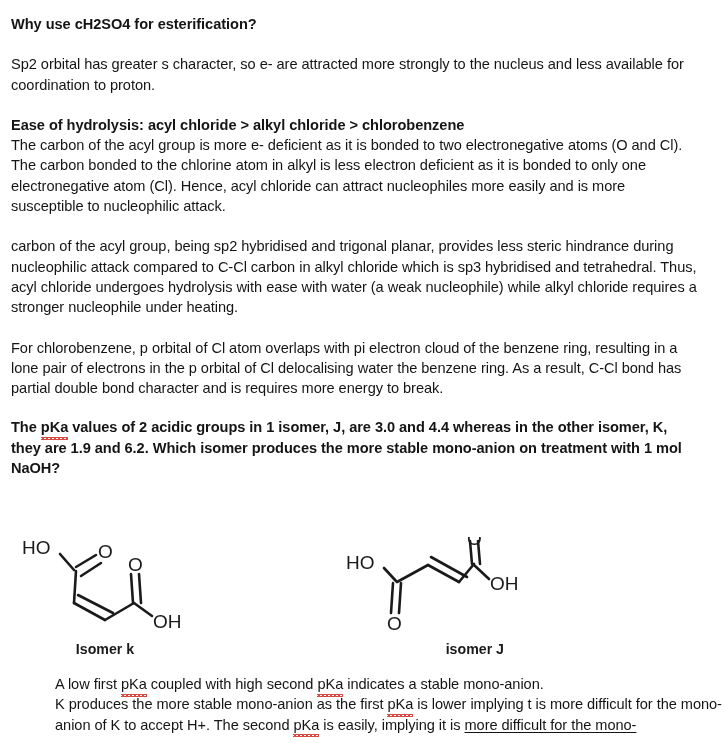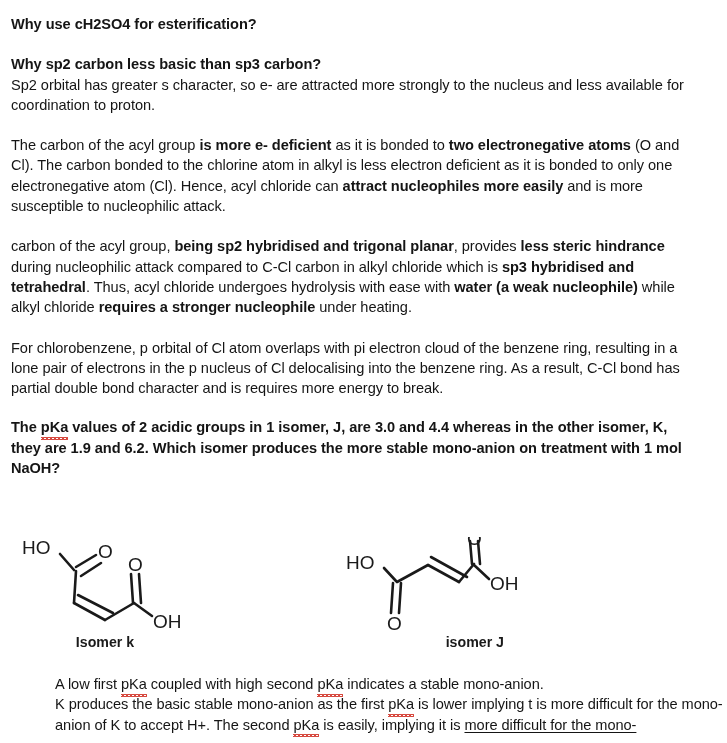--- a/index.html
+++ b/index.html
@@ -36,21 +36,21 @@
     color: #151515;
     letter-spacing: -0.05px;
   }
   .spacer {
     height: 20px;
   }
   .spacer-sm {
     height: 19px;
   }
   b, .bold {
-    font-weight: bold;
+    font-weight: normal;
   }
   .heading {
     font-weight: bold;
     font-size: 14.6px;
     line-height: 20.3px;
   }
   .underlined {
     text-decoration: underline;
     text-underline-offset: 2px;
   }
@@ -104,51 +104,51 @@
     position: absolute;
     top: 0;
   }
   .struct-k { left: 8px;  width: 230px; }
   .struct-j { left: 330px; width: 240px; }
   .struct svg { display: block; }
   .struct-label {
     text-align: center;
     font-weight: bold;
     font-size: 14.2px;
-    margin-top: 1px;
+    margin-top: 8px;
   }
   .label-k { width: 186px; }
   .label-j { width: 170px; text-align: right; }
 </style>
 </head>
 <body>
 
 <div class="page">
 
   <div class="doc-body">
 
     <p class="para heading">Why use cH2SO4 for esterification?</p>
 
     <div class="spacer"></div>
 
-    <p class="para heading">Why sp2 carbon less basic than sp3 carbon?</p>
     <p class="para">Sp2 orbital has greater s character, so e- are attracted more strongly to the nucleus and less available for coordination to proton.</p>
 
     <div class="spacer"></div>
 
+    <p class="para heading">Ease of hydrolysis: acyl chloride &gt; alkyl chloride &gt; chlorobenzene</p>
 
     <p class="para"><span>The carbon of the acyl group </span><b>is more e- deficient</b><span> as it is bonded to </span><b>two electronegative atoms</b><span> (O and Cl). The carbon bonded to the chlorine atom in alkyl is less electron deficient as it is bonded to only one electronegative atom (Cl). Hence, acyl chloride can </span><b>attract nucleophiles more easily</b><span> and is more susceptible to nucleophilic attack.</span></p>
 
     <div class="spacer"></div>
 
     <p class="para"><span>carbon of the acyl group, </span><b>being sp2 hybridised and trigonal planar</b><span>, provides </span><b>less steric hindrance</b><span> during nucleophilic attack compared to C-Cl carbon in alkyl chloride which is </span><b>sp3 hybridised and tetrahedral</b><span>. Thus, acyl chloride undergoes hydrolysis with ease with </span><b>water (a weak nucleophile)</b><span> while alkyl chloride </span><b>requires a stronger nucleophile</b><span> under heating.</span></p>
 
     <div class="spacer"></div>
 
-    <p class="para">For chlorobenzene, p orbital of Cl atom overlaps with pi electron cloud of the benzene ring, resulting in a lone pair of electrons in the p nucleus of Cl delocalising into the benzene ring. As a result, C-Cl bond has partial double bond character and is requires more energy to break.</p>
+    <p class="para">For chlorobenzene, p orbital of Cl atom overlaps with pi electron cloud of the benzene ring, resulting in a lone pair of electrons in the p orbital of Cl delocalising water the benzene ring. As a result, C-Cl bond has partial double bond character and is requires more energy to break.</p>
 
     <div class="spacer-sm"></div>
 
     <p class="para heading"><span>The </span><span class="misspell">pKa</span><span> values of 2 acidic groups in 1 isomer, J, are 3.0 and 4.4 whereas in the other isomer, K, they are 1.9 and 6.2. Which isomer produces the more stable mono-anion on treatment with 1 mol NaOH?</span></p>
 
   </div>
 
   <div class="structures">
 
     <div class="struct struct-k">
@@ -211,16 +211,16 @@
         </g>
       </svg>
       <div class="struct-label label-j">isomer J</div>
     </div>
 
   </div>
 
   <div style="position:absolute; left:11px; top:674px; width:700px;margin-left:44px;">
     <p class="para"><span>A low first </span><span class="misspell">pKa</span><span> coupled with high second </span><span class="misspell">pKa</span><span> indicates a stable mono-anion.</span></p>
 
-    <p class="para"><span>K produces the basic stable mono-anion as the first </span><span class="misspell">pKa</span><span> is lower implying t is more difficult for the mono-anion of K to accept H+. The second </span><span class="misspell">pKa</span><span> is easily, implying it is </span><span class="underlined">more difficult for the mono-</span></p>
+    <p class="para"><span>K produces the more stable mono-anion as the first </span><span class="misspell">pKa</span><span> is lower implying t is more difficult for the mono-anion of K to accept H+. The second </span><span class="misspell">pKa</span><span> is easily, implying it is </span><span class="underlined">more difficult for the mono-</span></p>
   </div>
 
 </div>
 
 </body></html>

